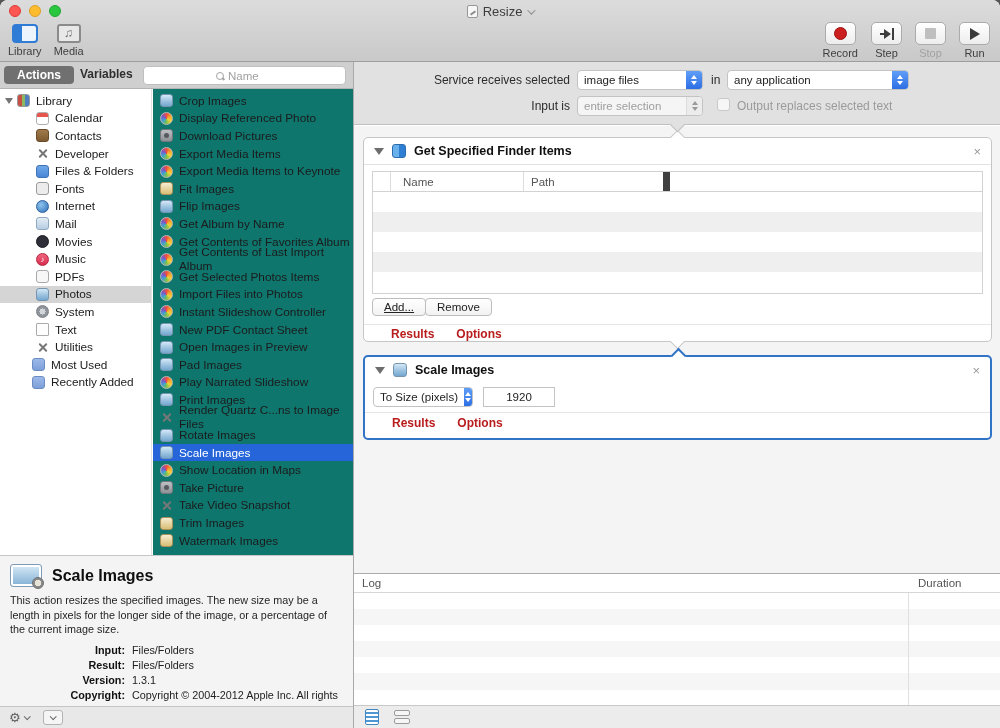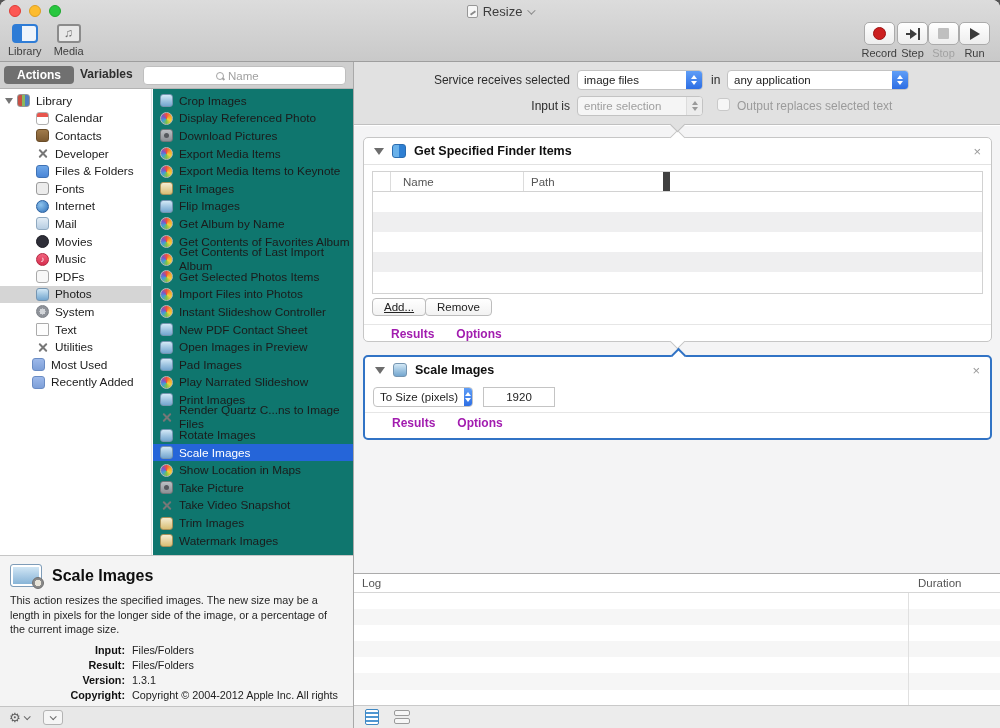--- a/index.html
+++ b/index.html
@@ -28,21 +28,21 @@
 
   .tb-left { position:absolute; top:24px; left:8px; display:flex; gap:12px; }
   .tb-item { display:flex; flex-direction:column; align-items:center; gap:2px; }
   .tb-label { font-size:11px; color:#3e3e3e; }
   .tb-label.dis { color:#a2a2a2; }
   .lib-ic { width:26px; height:19px; border:2px solid #2e7cd6; border-radius:4px; position:relative; background:#eef4fb; }
   .lib-ic::before { content:""; position:absolute; left:0; top:0; bottom:0; width:8px; background:#2e7cd6; }
   .media-ic { width:24px; height:19px; border:2px solid #8b8b8b; border-radius:3px;
               color:#6d6d6d; font-size:12px; line-height:14px; text-align:center; background:#e8e8e8; }
 
-  .tb-right { position:absolute; top:22px; right:10px; display:flex; }
+  .tb-right { position:absolute; top:22px; right:10px; display:flex; gap:13px; }
   .tb-btn-ic { width:31px; height:23px; background:linear-gradient(#ffffff,#ededed);
                border:1px solid #ababab; border-radius:5px; display:flex; align-items:center; justify-content:center; }
   .rec-glyph { width:13px; height:13px; border-radius:50%; background:#cc1f1f; border:1px solid #9d1313; }
   .step-glyph { display:flex; align-items:center; }
   .step-tail { width:4px; height:2px; background:#3c3c3c; }
   .step-arrow { width:0; height:0; border-top:5px solid transparent; border-bottom:5px solid transparent; border-left:7px solid #3c3c3c; }
   .step-bar { width:2px; height:12px; background:#3c3c3c; margin-left:1px; }
   .stop-glyph { width:11px; height:11px; background:#bfbfbf; border-radius:1px; }
   .run-glyph { width:0; height:0; border-top:6px solid transparent; border-bottom:6px solid transparent; border-left:10px solid #3a3a3a; }
 
@@ -171,21 +171,21 @@
   .ftable { position:absolute; left:8px; right:8px; top:33px; height:123px; border:1px solid #d2d2d2; background:#fff; }
   .fthead { height:20px; display:flex; align-items:center; border-bottom:1px solid #d2d2d2; font-size:11.5px; color:#555; }
   .fcol-check { width:18px; height:100%; border-right:1px solid #dcdcdc; }
   .fcol-name { width:133px; height:100%; display:flex; align-items:center; padding-left:12px; border-right:1px solid #dcdcdc; }
   .fcol-path { width:146px; height:100%; display:flex; align-items:center; padding-left:7px; border-right:7px solid #404040; }
   .frow { height:20px; } .frow.odd { background:#efeff0; }
   .push-btn { position:absolute; top:160px; height:18px; padding:0 11px; background:linear-gradient(#ffffff,#f2f2f2);
               border:1px solid #bdbdbd; border-radius:4px; font-size:11.5px; color:#222; line-height:16px; }
   .btn-add { left:8px;text-decoration:underline; } .btn-remove { left:61px; }
   .bsep-foot { position:absolute; left:0; right:0; top:186px; border-top:1px solid #e6e6e6; }
-  .bfoot { position:absolute; left:27px; top:189px; display:flex; gap:22px; font-size:12px; font-weight:bold; color:#a21caf; }
+  .bfoot { position:absolute; left:27px; top:189px; display:flex; gap:22px; font-size:12px; font-weight:bold; color:#b91c1c; }
   .block2 .bsep-foot { top:55px; } .block2 .bfoot { top:59px; }
   .size-field { position:absolute; left:96px; top:30px; width:72px; height:20px; background:#fff;
                 border:1px solid #c4c4c4; font-size:11.5px; color:#222; text-align:center; line-height:18px; }
   .block2 .dd { left:8px; top:30px; width:100px; }
 
   
   .log { position:absolute; top:573px; left:354px; right:0; height:132px; background:#fff; border-top:1px solid #ababab; }
   .log-head { height:19px; border-bottom:1px solid #d6d6d6; position:relative; font-size:11.5px; color:#555; }
   .log-title { position:absolute; left:8px; top:3px; }
   .dur-title { position:absolute; left:564px; top:3px; }

